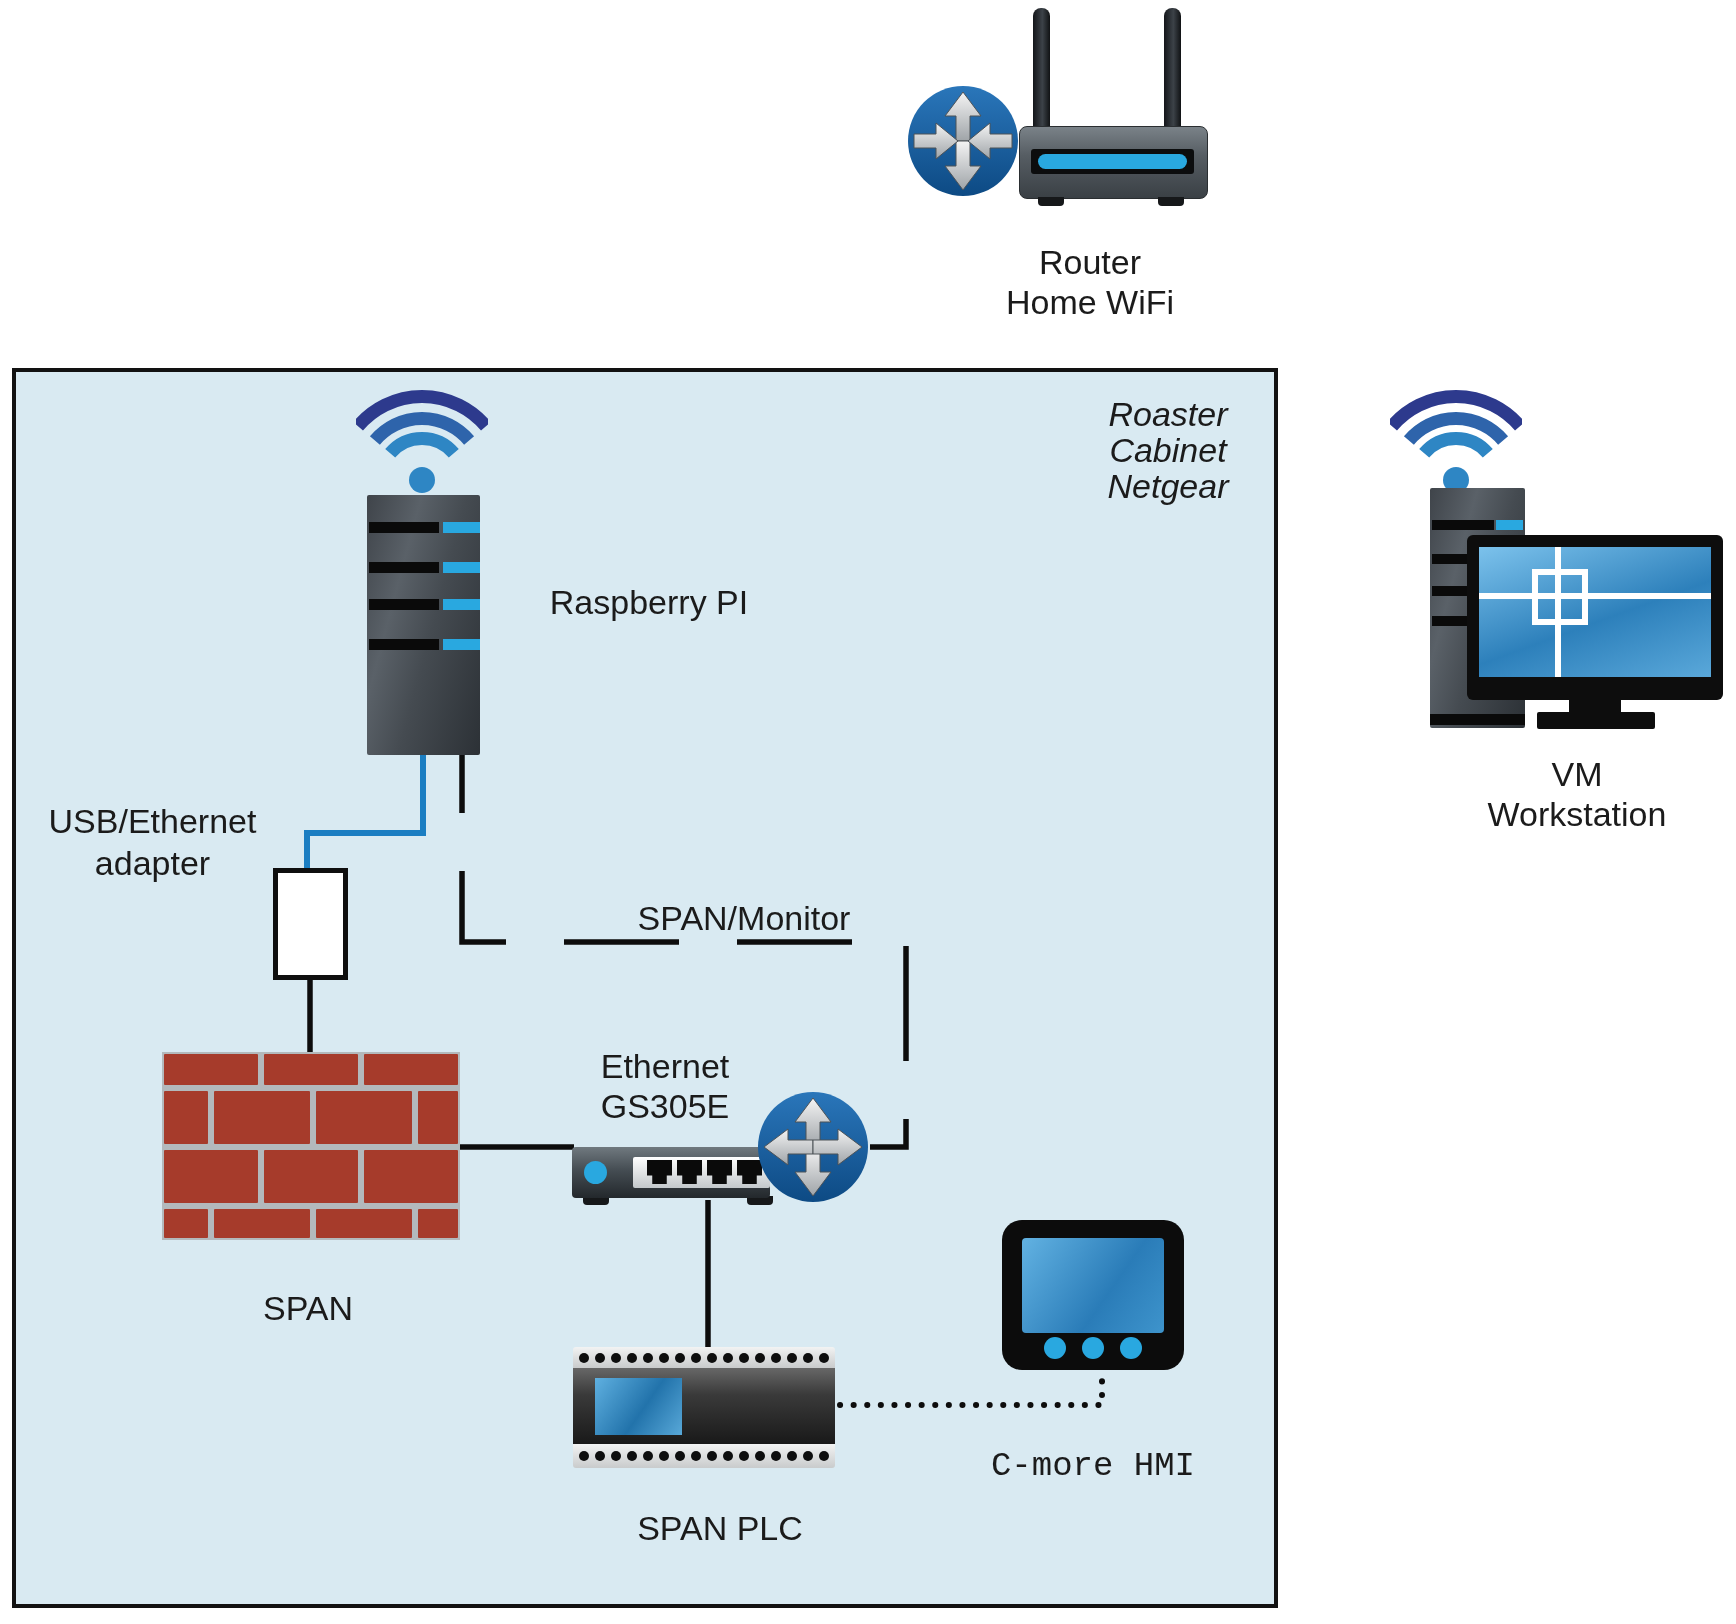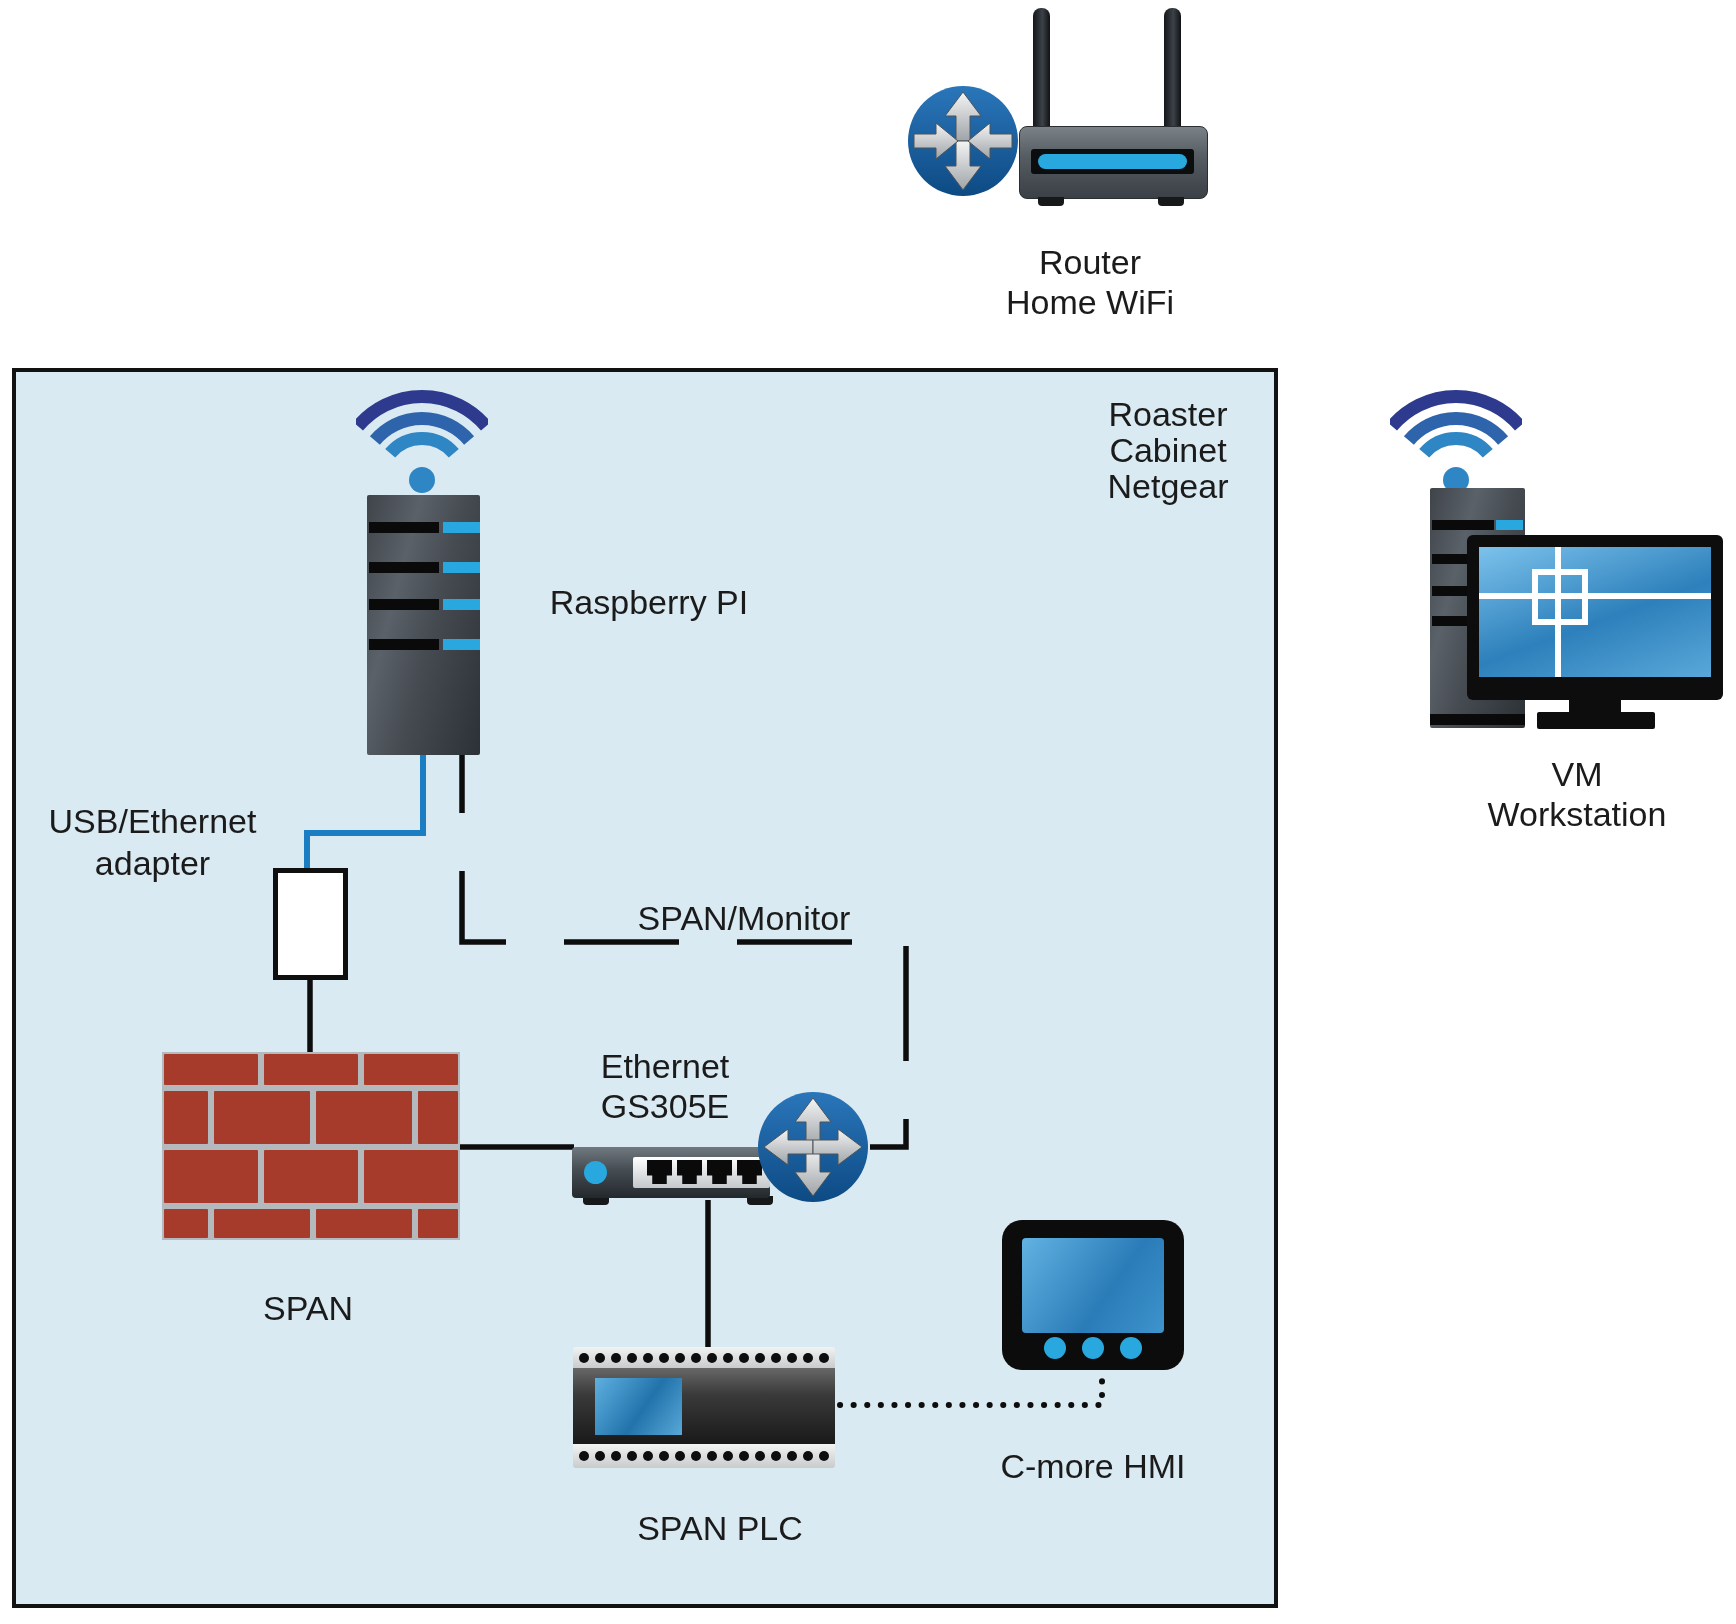--- a/index.html
+++ b/index.html
@@ -9,21 +9,21 @@
   }
   .abs{position:absolute;}
   .label{
     position:absolute;text-align:center;font-size:34px;line-height:40px;
     color:var(--text-color,#1b1b1b);white-space:nowrap;
   }
   .cabinet{
     position:absolute;left:12px;top:368px;width:1258px;height:1232px;
     background:var(--cabinet-bg,#d9eaf2);border:4px solid #121212;
   }
-  .cabinet-label{line-height:36px;}
+  .cabinet-label{line-height:36px;font-style:italic;}
   .wires{position:absolute;left:0;top:0;z-index:2;}
   .node{position:absolute;z-index:3;}
   
   .tower{background:linear-gradient(105deg,#3f444a 0%,#5a6168 30%,#454b51 55%,#2c3136 100%);border-radius:2px;}
   .slot{position:absolute;background:#0a0a0a;}
   .slot-blue{position:absolute;background:var(--accent-blue,#29a8e0);}
   
   .antenna{position:absolute;width:17px;background:linear-gradient(90deg,#14161a,#3c4248 55%,#101214);border-radius:8px 8px 3px 3px;}
   .router-body{position:absolute;border-radius:8px;background:linear-gradient(180deg,#7a8288 0%,#565d63 40%,#3a4045 100%);border:1px solid #2a2e31;}
   .router-strip{position:absolute;background:#0c0d0e;border-radius:3px;}
@@ -239,21 +239,21 @@
     </div>
     <div class="label" style="left:595px;top:1508px;width:250px;">SPAN PLC</div>
   </div>
 
   <div class="node">
     <div class="hmi-body" style="left:1002px;top:1220px;"></div>
     <div class="hmi-screen" style="left:1022px;top:1238px;width:142px;height:95px;"></div>
     <div class="hmi-btn" style="left:1044px;top:1337px;"></div>
     <div class="hmi-btn" style="left:1082px;top:1337px;"></div>
     <div class="hmi-btn" style="left:1120px;top:1337px;"></div>
-    <div class="label" style="left:968px;top:1446px;width:250px;">C-more HMI</div>
+    <div class="label" style="left:968px;top:1446px;width:250px;font-family:Liberation Mono, monospace;">C-more HMI</div>
   </div>
 
   <div class="node">
     <svg class="abs" style="left:1390px;top:388px;" width="132" height="106" viewBox="0 0 132 106">
       <path d="M 2 38.3 A 83.5 83.5 0 0 1 130 38.3" fill="none" style="stroke:var(--wifi-dark)" stroke-width="13"></path>
       <path d="M 18.9 52.5 A 61.5 61.5 0 0 1 113.1 52.5" fill="none" style="stroke:var(--wifi-mid)" stroke-width="13"></path>
       <path d="M 34.2 65.3 A 41.5 41.5 0 0 1 97.8 65.3" fill="none" style="stroke:var(--wifi-light)" stroke-width="13"></path>
       <circle cx="66" cy="92" r="13" style="fill:var(--wifi-light)"></circle>
     </svg>
     <div class="tower abs" style="left:1430px;top:488px;width:95px;height:240px;">

